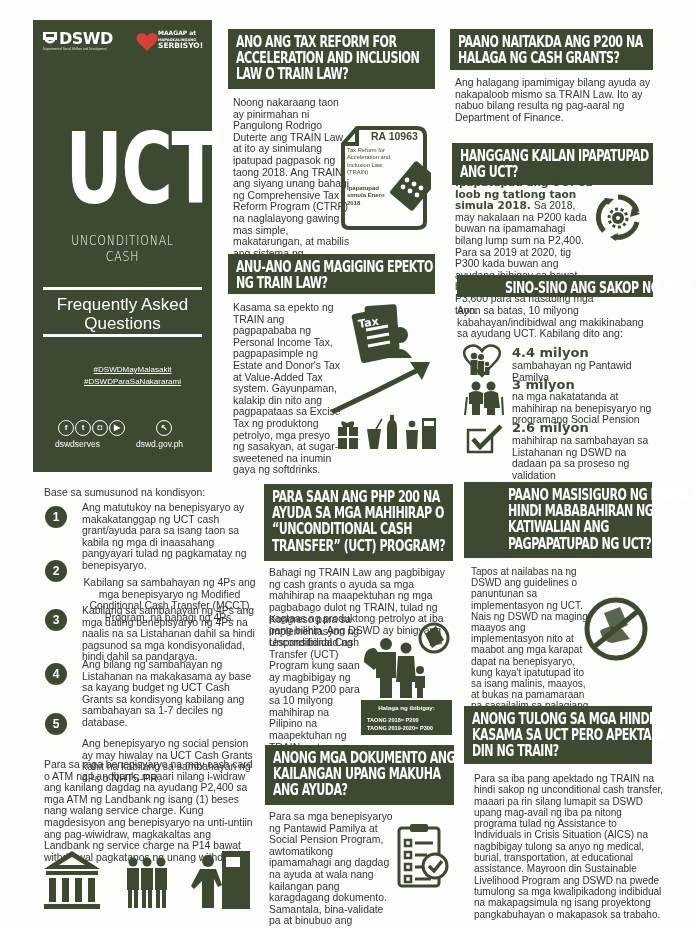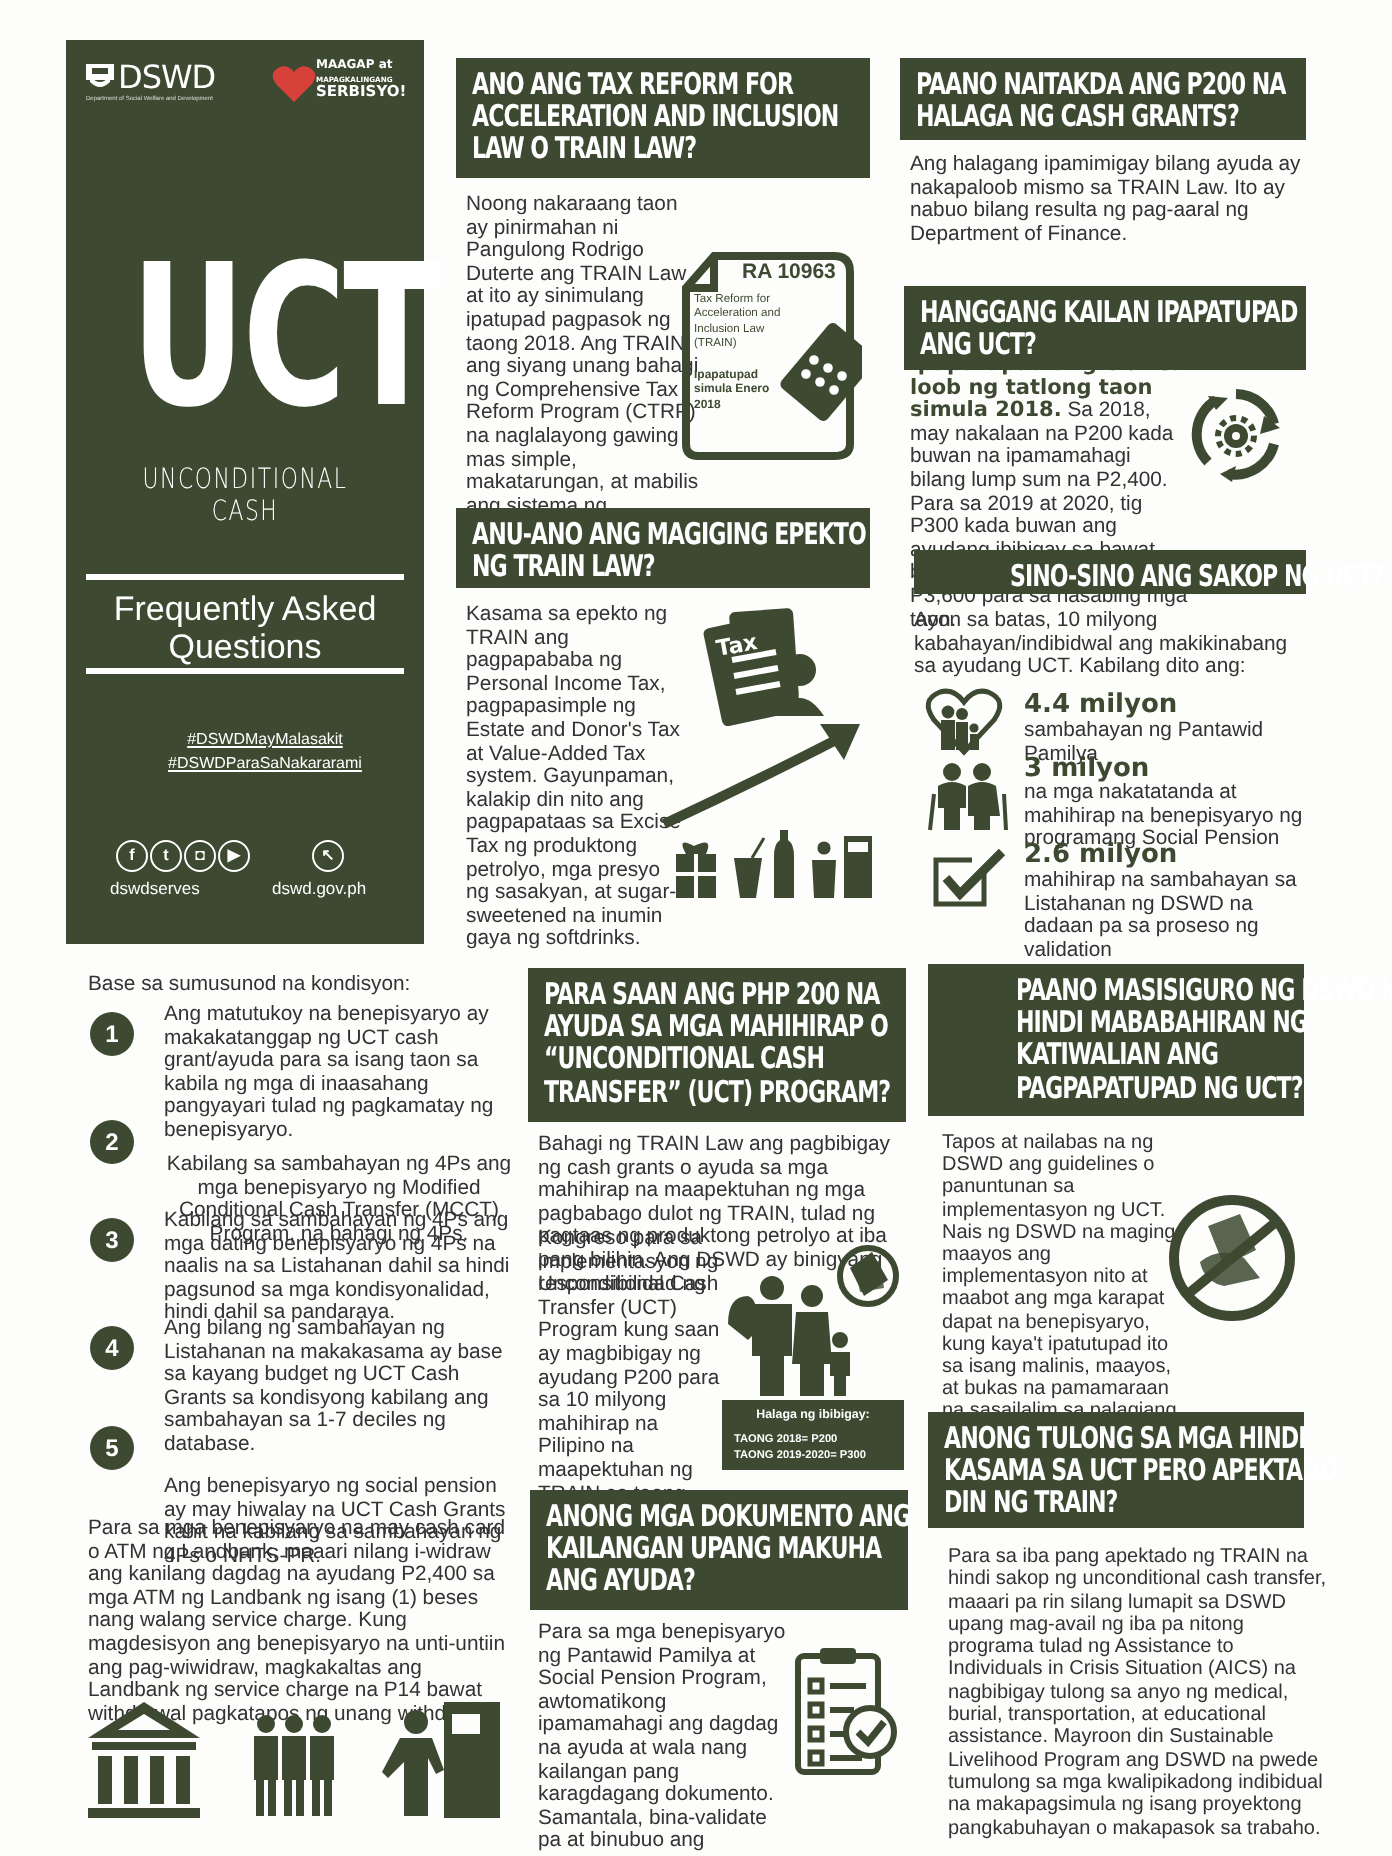--- a/index.html
+++ b/index.html
@@ -37,21 +37,21 @@
 </head>
 <body>
 
 <div id="panel" class="abs">
   <div class="abs" style="left:10px;top:11px;">
     <svg width="14" height="13" viewBox="0 0 14 13" style="position:absolute;left:0;top:1px;">
       <rect x="0" y="0" width="14" height="8" fill="#fff"></rect>
       <path d="M2 6 Q7 12 12 6 L12 9 Q7 14 2 9Z" fill="#fff"></path>
       <rect x="3" y="2" width="8" height="3" fill="#3d4a31"></rect>
     </svg>
-    <span style="position:absolute;left:16px;top:-2px;font-weight:normal;font-size:16px;font-family:'DejaVu Sans',sans-serif;letter-spacing:-0.5px;">DSWD</span>
+    <span style="position:absolute;left:16px;top:-2px;font-weight:bold;font-size:16px;font-family:'DejaVu Sans',sans-serif;letter-spacing:-0.5px;">DSWD</span>
     <span style="position:absolute;left:0;top:16px;font-size:3px;white-space:nowrap;opacity:.8;">Department of Social Welfare and Development</span>
   </div>
   <div class="abs" style="left:103px;top:9px;width:72px;height:24px;">
     <svg width="22" height="20" viewBox="0 0 22 20" style="position:absolute;left:0;top:3px;">
       <path d="M11 19 L2 10 Q-2 4 4 1.5 Q8 0 11 4 Q14 0 18 1.5 Q24 4 20 10 Z" fill="#d8403a"></path>
     </svg>
     <div style="position:absolute;left:22px;top:1px;font-size:6px;font-weight:bold;line-height:6.5px;color:#fff;font-family:'DejaVu Sans',sans-serif;">
       <div>MAAGAP at</div>
       <div style="font-size:3.6px;">MAPAGKALINGANG</div>
       <div style="font-size:7.5px;">SERBISYO!</div>

